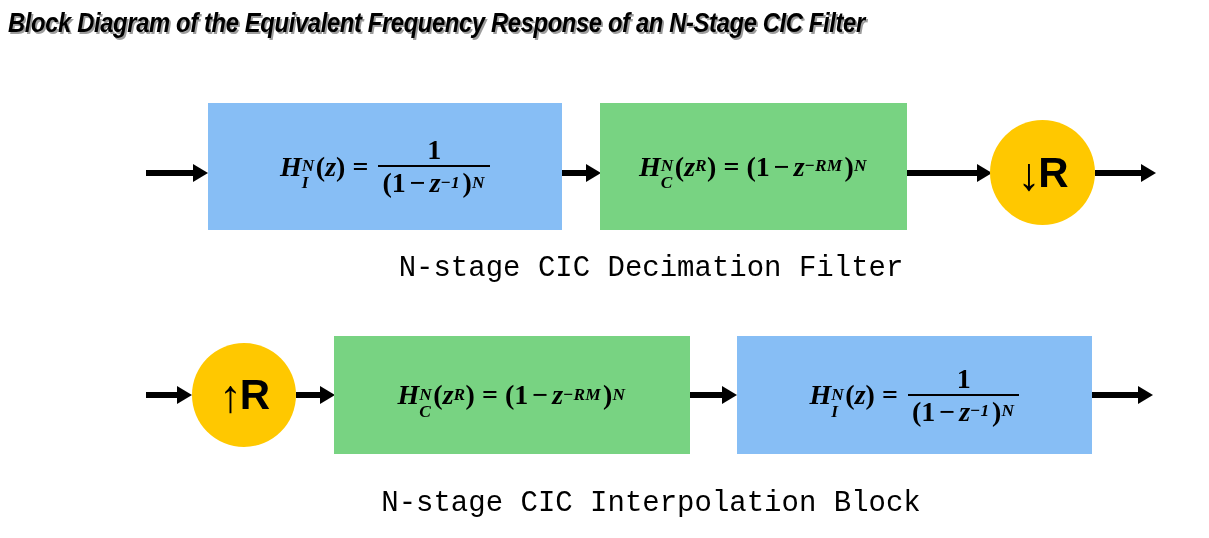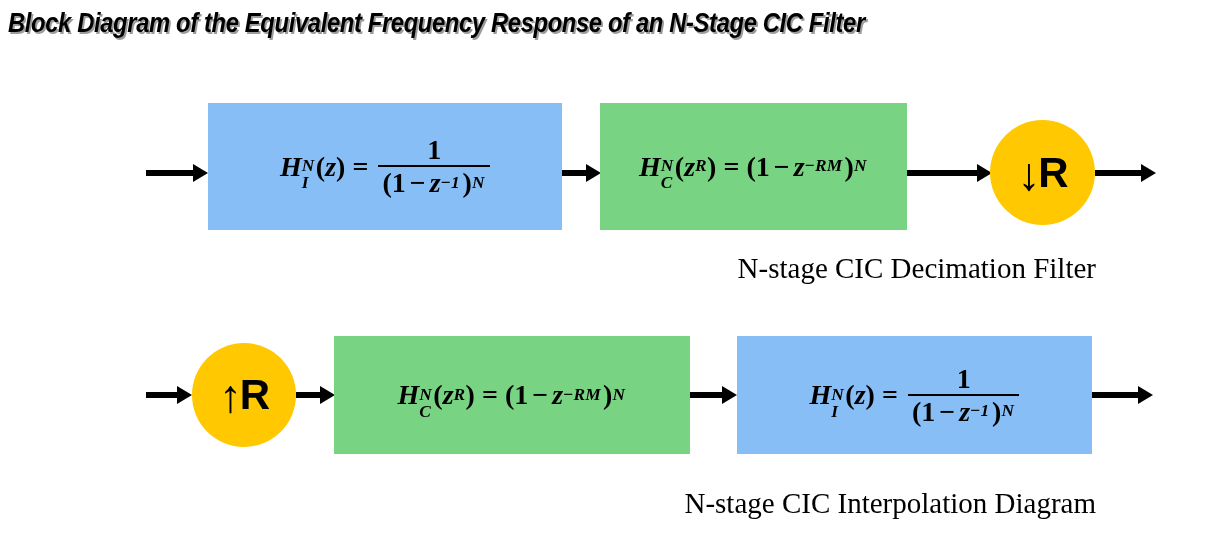--- a/index.html
+++ b/index.html
@@ -134,26 +134,26 @@
     width: 0;
     height: 0;
     border-top: 9px solid transparent;
     border-bottom: 9px solid transparent;
     border-left: 15px solid #000;
   }
 
   
   .caption {
     position: absolute;
-    font-family: Liberation Serif, serif;
+    font-family: Liberation Mono, monospace;
     font-size: 29px;
     font-weight: normal;
     color: #000;
     white-space: nowrap;
-    text-align: right;
+    text-align: center;
   }
 </style>
 </head>
 <body>
 
 <div id="diagram-title">Block Diagram of the Equivalent Frequency Response of an N-Stage CIC Filter</div>
 
 <div class="arrow" style="left:146px; top:173px; width:62px;">
   <div class="shaft" style="width:48px;"></div>
   <div class="head" style="left:47px;"></div>
@@ -335,13 +335,13 @@
       </span>
     </span>
   </span>
 </div>
 
 <div class="arrow" style="left:1092px; top:395px; width:62px;">
   <div class="shaft" style="width:48px;"></div>
   <div class="head" style="left:46px;"></div>
 </div>
 
-<div class="caption" style="left:206px; top:487px; width:890px;">N-stage CIC Interpolation Diagram</div>
+<div class="caption" style="left:206px; top:487px; width:890px;">N-stage CIC Interpolation Block</div>
 
 </body></html>

